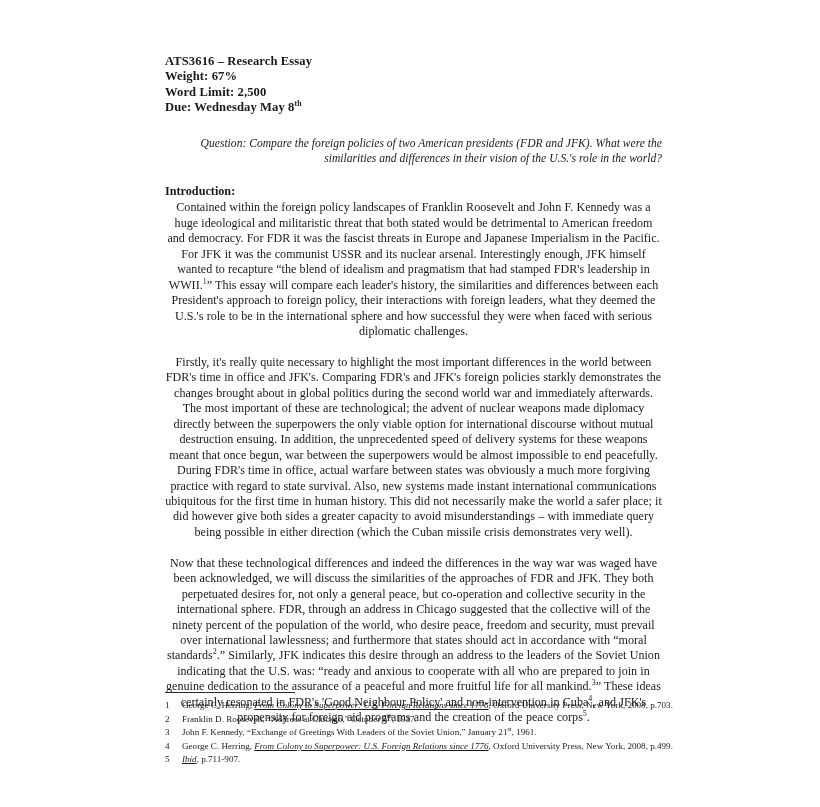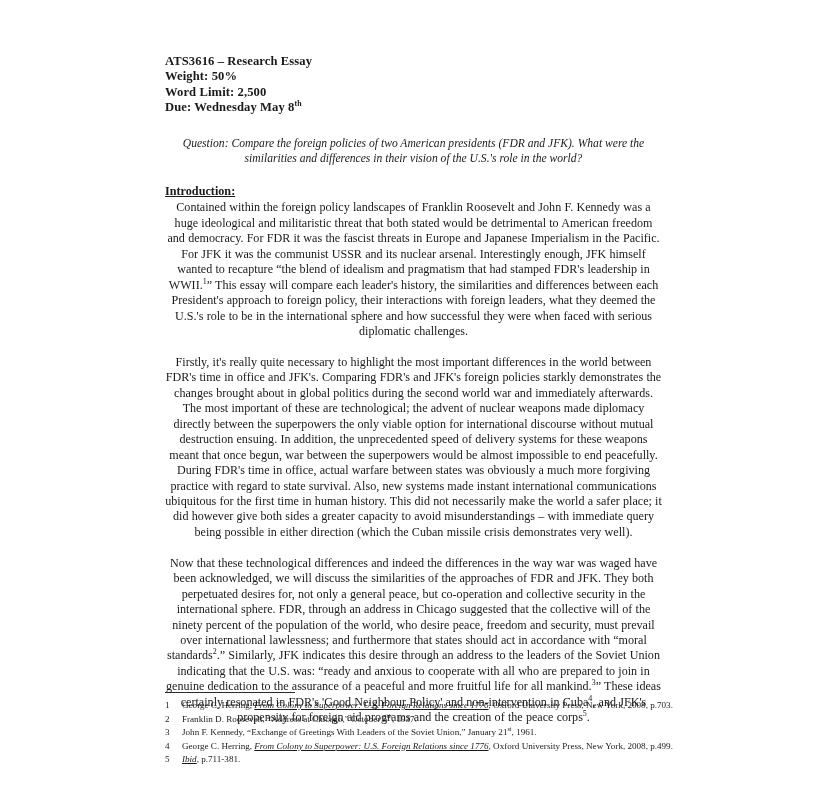--- a/index.html
+++ b/index.html
@@ -50,31 +50,30 @@
     vertical-align: super;
     line-height: 0;
   }
 
   
   .question {
     margin-top: 20px;
     font-style: italic;
     font-size: 11.6px;
     line-height: 15.2px;
-    text-align: center;
+    text-align: right;
   }
 
   
   .sec-heading {
     font-weight: bold;
     font-size: 12.2px;
     line-height: 15.4px;
     margin-top: 18px;
     margin-bottom: 0;
-    text-decoration: underline;
   }
 
   
   .para {
     font-size: 12.1px;
     line-height: 15.45px;
     text-align: center;
     margin: 0;
     word-spacing: .2px;
   }
@@ -128,21 +127,21 @@
 <div class="page">
 
   <div class="content">
 
     <div class="assign-header">
       <span class="hline">
         <span>ATS3616 – Research Essay</span>
       </span>
       <span class="hline">
         <span class="lbl">Weight:</span>
-        <span>50%</span>
+        <span>67%</span>
       </span>
       <span class="hline">
         <span class="lbl">Word Limit:</span>
         <span>2,500</span>
       </span>
       <span class="hline">
         <span class="lbl">Due:</span>
         <span>Wednesday May 8</span><sup class="ord">th</sup>
       </span>
     </div>
@@ -172,18 +171,18 @@
         <div class="fn-item">
           <div class="fn-num">3</div>
           <div class="fn-text"><span>John F. Kennedy, “Exchange of Greetings With Leaders of the Soviet Union,” January 21</span><sup>st</sup><span>, 1961.</span></div>
         </div>
         <div class="fn-item">
           <div class="fn-num">4</div>
           <div class="fn-text"><span>George C. Herring, </span><i>From Colony to Superpower: U.S. Foreign Relations since 1776</i><span>, Oxford University Press, New York, 2008, p.499.</span></div>
         </div>
         <div class="fn-item">
           <div class="fn-num">5</div>
-          <div class="fn-text"><i>Ibid</i><span>, p.711-381.</span></div>
+          <div class="fn-text"><i>Ibid</i><span>, p.711-907.</span></div>
         </div>
       </div>
   </div>
 
 </div>
 
 </body></html>

